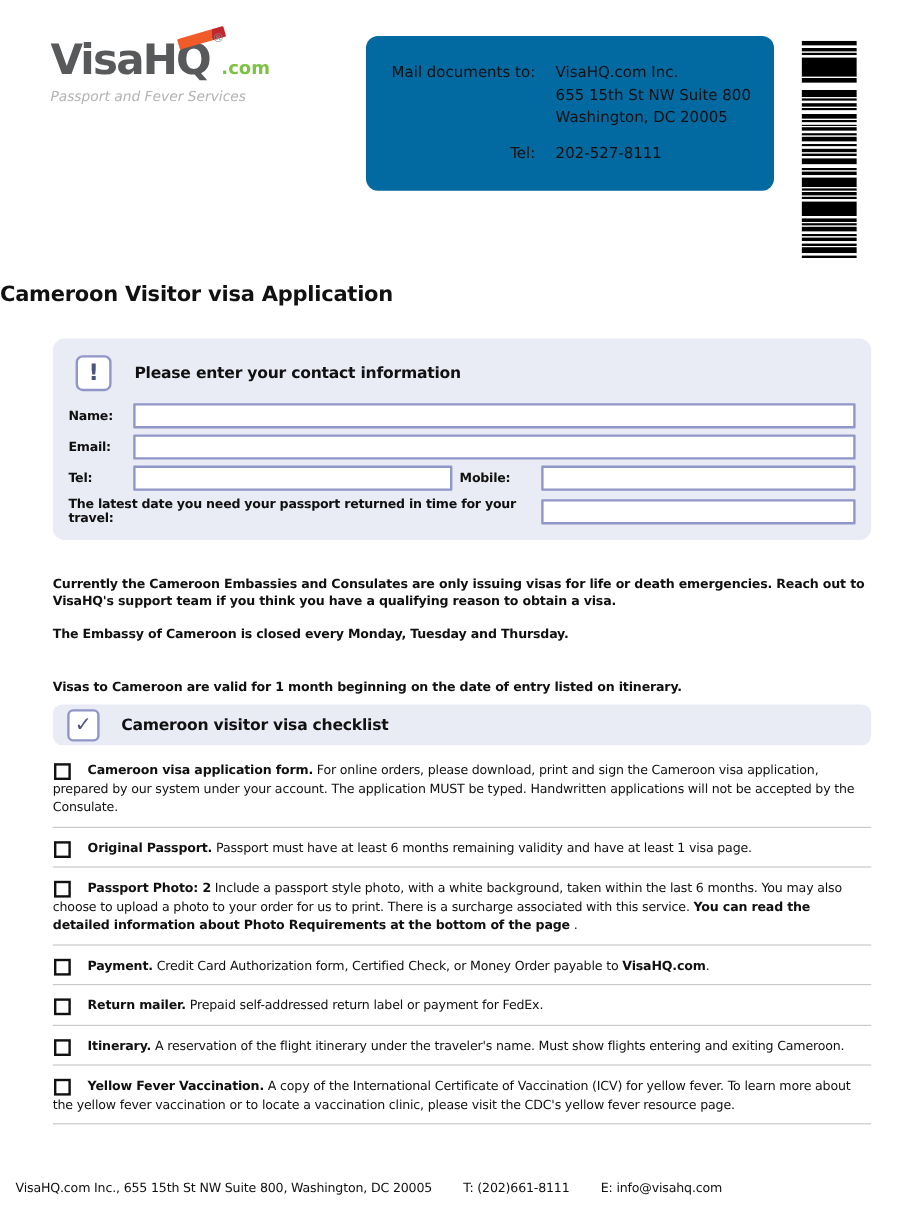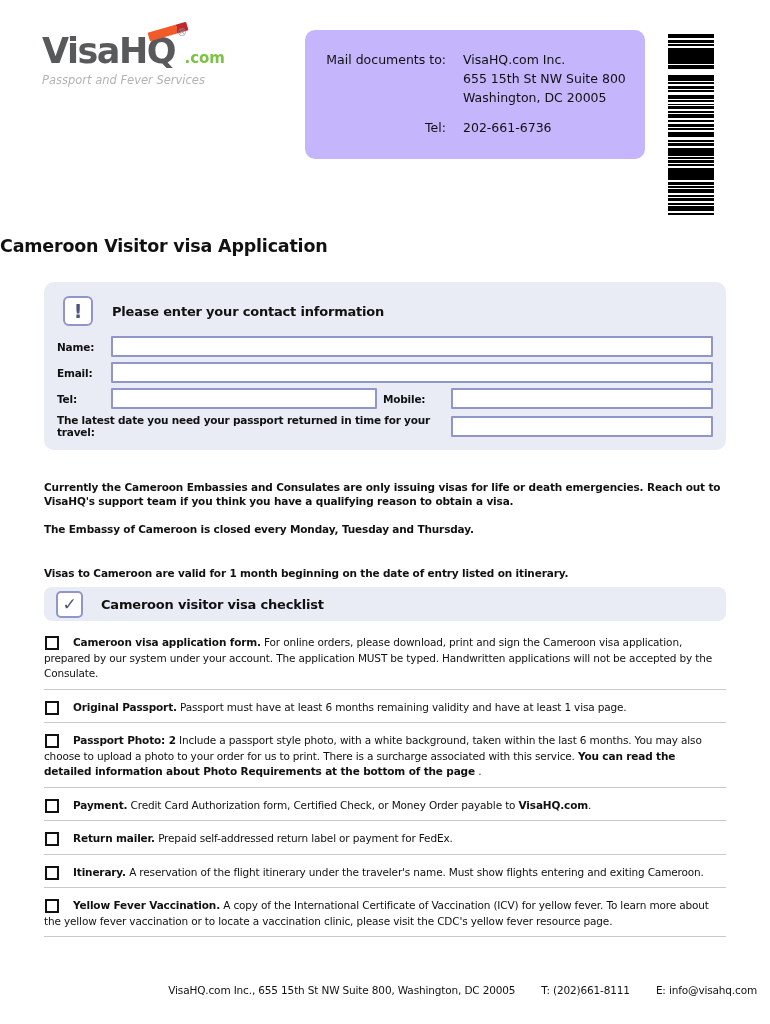--- a/index.html
+++ b/index.html
@@ -25,21 +25,21 @@
     background: linear-gradient(100deg, #f15a29 72%, #c1272d 72%);
     transform: rotate(-16deg); border-radius: 1px;
   }
   .reg { font-size: 10px; color: #8a8a8a; vertical-align: top;
          position: relative; top: -6px; left: 2px; font-weight: normal; }
   .logo-tld { color: #7dc242; font-weight: bold; font-size: 15px; margin-left: 1px; }
   .tagline { font-style: italic; font-size: 11.5px; color: #b3b3b3; margin-top: 4px; }
 
   .mailbox {
     position: absolute; left: 305px; top: 30px; width: 340px;
-    background: #c4b5fd; border-radius: 10px; padding: 20px 16px 22px 16px;
+    background: #0369a1; border-radius: 10px; padding: 20px 16px 22px 16px;
     font-size: 12.5px; line-height: 19px;
   }
   .mail-grid { display: grid; grid-template-columns: 125px 1fr; column-gap: 17px; }
   .mlabel { text-align: right; }
   .mail-tel-row { margin-top: 11px; }
 
   .barcode { position: absolute; left: 668px; top: 34px; width: 46px; height: 181px;
              overflow: hidden; }
   .barcode .bar { width: 100%; background: #000; }
 
@@ -106,21 +106,21 @@
   .itxt {
     margin: 0; font-size: 10.5px; line-height: 15.5px;
     letter-spacing: -0.15px; text-indent: 29px;
   }
   .itxt b { letter-spacing: -0.15px; }
   .sep { border: 0; border-top: 1px solid #c9c9c9; margin: 7px 0 0 0; }
 
   
   .footer {
     position: absolute; bottom: 28px; left: 0; width: 770px;
-    text-align: right; font-size: 10.5px; letter-spacing: -0.15px;
+    text-align: left; font-size: 10.5px; letter-spacing: -0.15px;
   }
   .footer span { margin: 0 13px; }
 </style>
 </head>
 <body>
 
 <div class="header">
 
   <div class="logo">
     <div class="logo-row">
@@ -133,21 +133,21 @@
     <div class="mail-grid">
       <div class="mlabel">Mail documents to:</div>
       <div>VisaHQ.com Inc.</div>
       <div class="mlabel"></div>
       <div>655 15th St NW Suite 800</div>
       <div class="mlabel"></div>
       <div>Washington, DC 20005</div>
     </div>
     <div class="mail-grid mail-tel-row">
       <div class="mlabel">Tel:</div>
-      <div>202-661-6736</div>
+      <div>202-527-8111</div>
     </div>
   </div>
 
   <div class="barcode" id="barcode">
       <div class="bar" style="height: 4px;"></div>
       <div class="bar" style="height: 2px; background: rgb(255, 255, 255);"></div>
       <div class="bar" style="height: 3px;"></div>
       <div class="bar" style="height: 1px; background: rgb(255, 255, 255);"></div>
       <div class="bar" style="height: 2px;"></div>
       <div class="bar" style="height: 2px; background: rgb(255, 255, 255);"></div>

